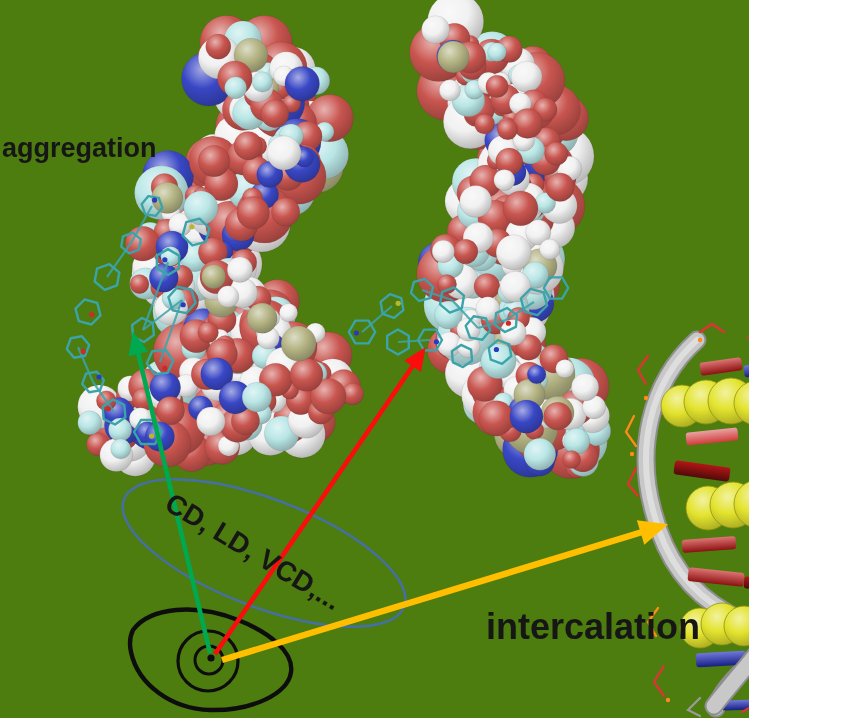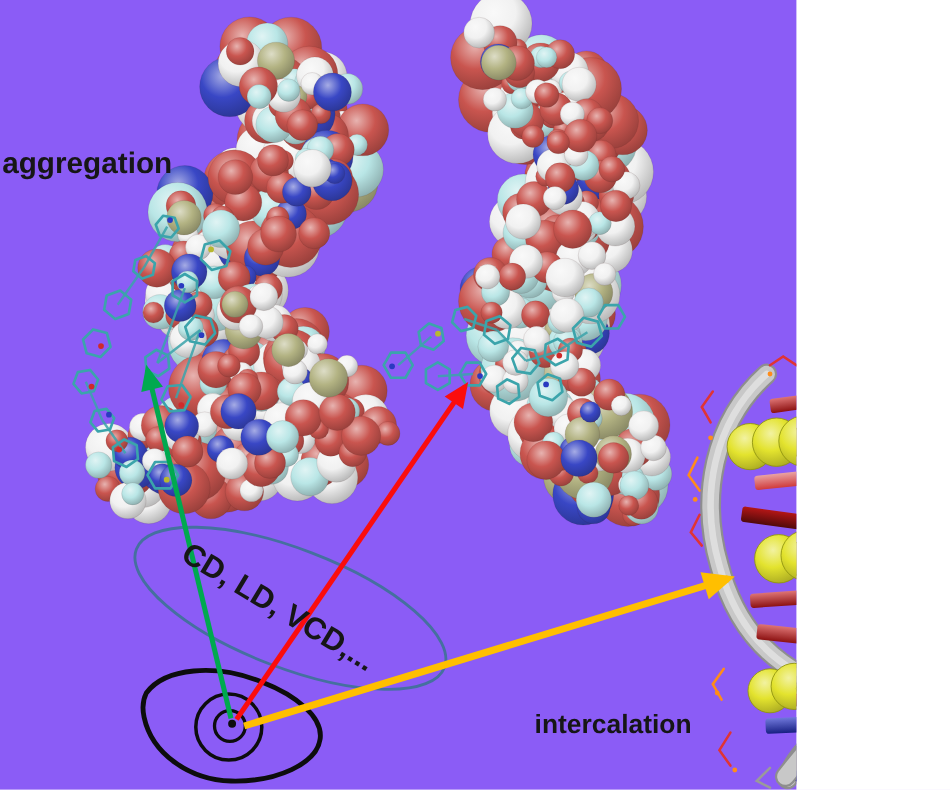--- a/index.html
+++ b/index.html
@@ -1,23 +1,23 @@
 <!DOCTYPE html>
 <html><head>
 <meta charset="utf-8">
 <style>
   html,body{margin:0;padding:0;background:#ffffff;}
-  #stage{position:relative;width:724px;height:718px;background:#8b5cf6;overflow:hidden;
-         font-family:"Liberation Sans",sans-serif;}
+  #stage{position:relative;width:724px;height:718px;background:#4d7c0f;overflow:hidden;
+         font-family:"Liberation Sans",sans-serif;padding-left:25px;}
   #art{position:absolute;left:0;top:0;width:864px;height:718px;}
   .lbl{position:absolute;font-weight:bold;color:#161616;white-space:nowrap;}
   #lbl-agg{left:2px;top:133px;font-size:27px;}
   #lbl-mgb{left:581px;top:163px;width:262px;text-align:center;font-size:27px;line-height:1.15;}
   #lbl-tech{left:176px;top:487px;font-size:28px;transform:rotate(31deg);transform-origin:0 0;}
-  #lbl-int{left:486px;top:606px;font-size:24px;margin-top:39px;}
+  #lbl-int{left:486px;top:606px;font-size:36px;}
 </style>
 </head>
 <body>
 
 <div id="stage">
 
   <svg id="art" viewBox="0 0 864 718">
     <defs id="art-defs">
       <marker id="mk-green" markerWidth="5.4" markerHeight="4.6" refX="4" refY="2.2" orient="auto" overflow="visible">
         <path d="M0,0 L5,2.2 L0,4.4 Z" fill="#00a94f"></path>

